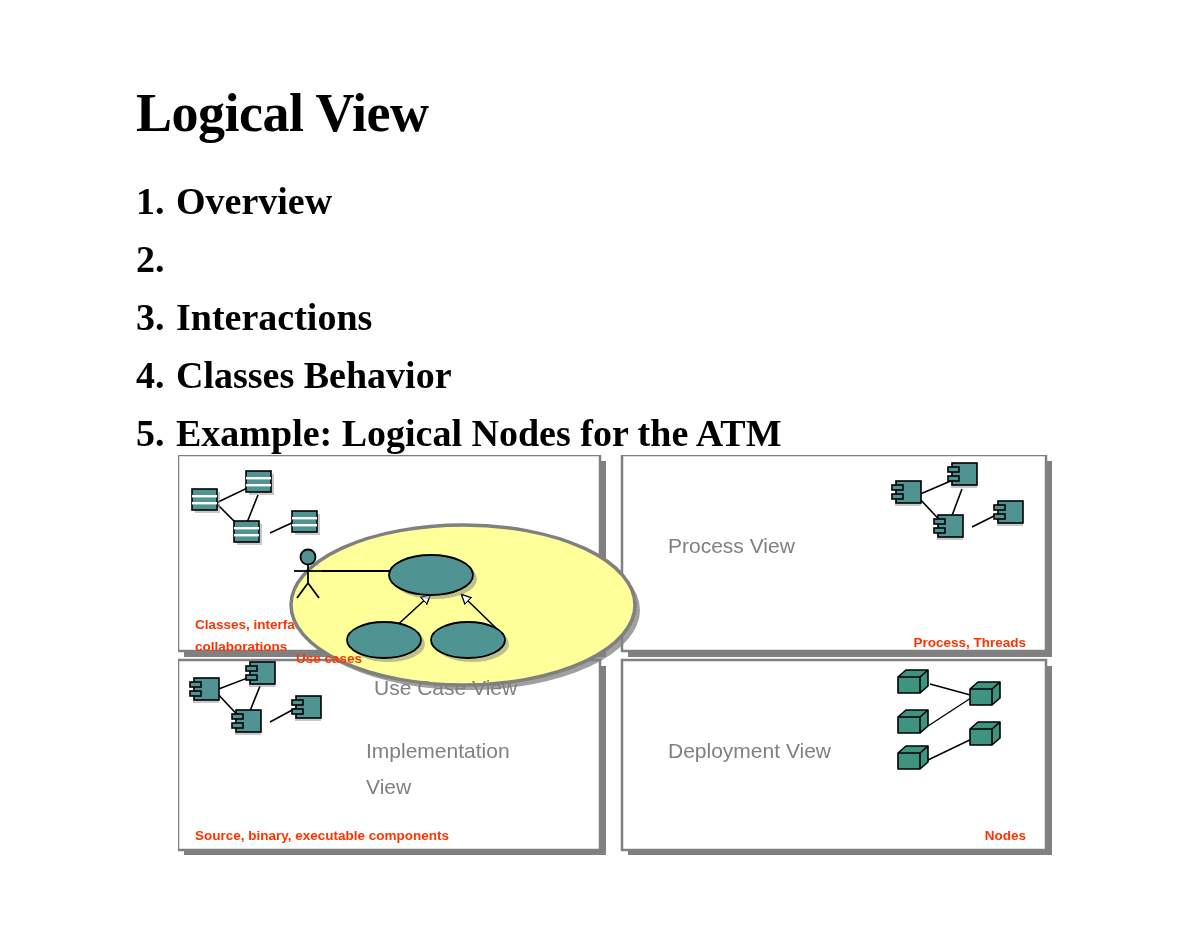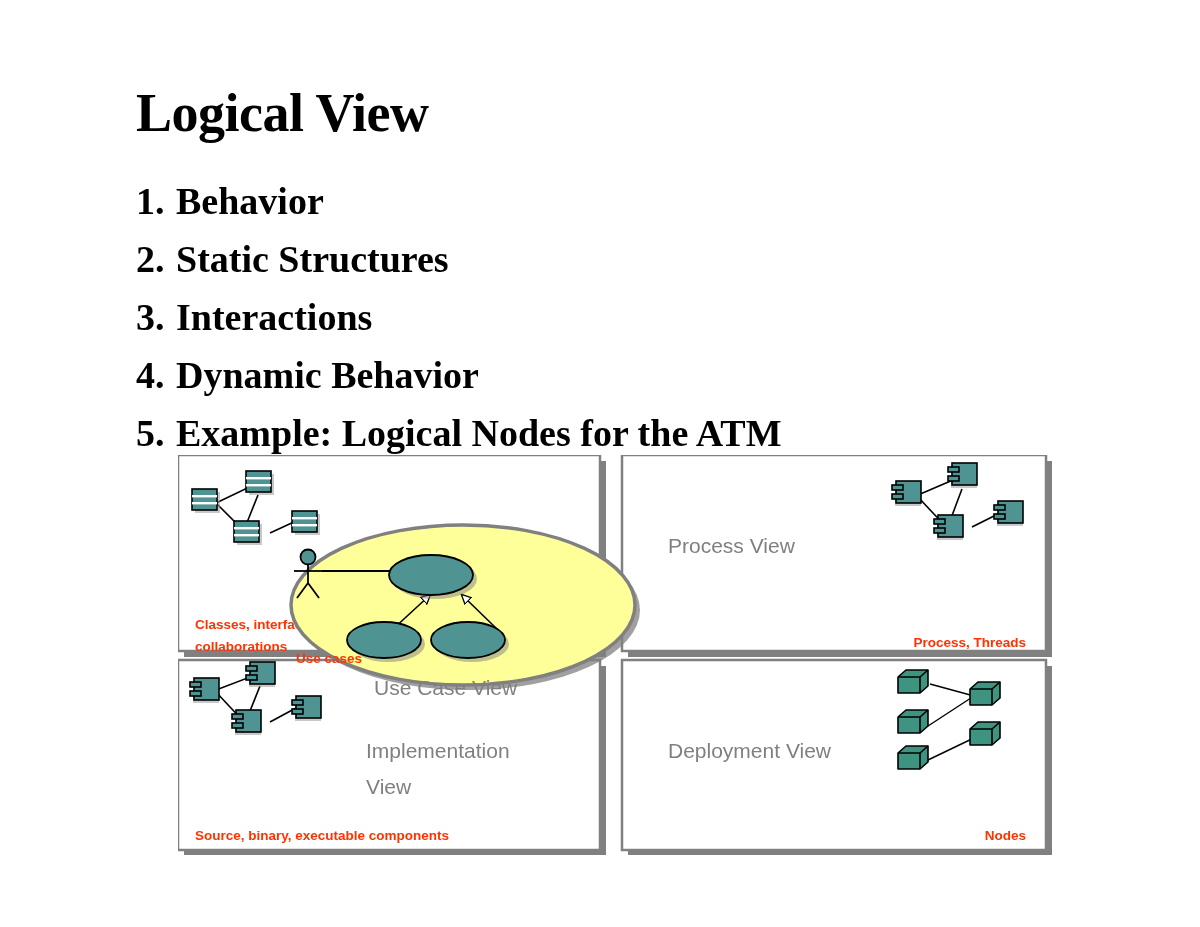--- a/index.html
+++ b/index.html
@@ -90,33 +90,32 @@
   }
 </style>
 </head>
 <body>
 
 <div id="slide-title">Logical View</div>
 
 <ol id="agenda-list">
   <li>
     <span class="agenda-num">1.</span>
-    <span class="agenda-text">Behavior</span>
+    <span class="agenda-text">Overview</span>
   </li>
   <li>
     <span class="agenda-num">2.</span>
-    <span class="agenda-text">Static Structures</span>
   </li>
   <li>
     <span class="agenda-num">3.</span>
     <span class="agenda-text">Interactions</span>
   </li>
   <li>
     <span class="agenda-num">4.</span>
-    <span class="agenda-text">Dynamic Behavior</span>
+    <span class="agenda-text">Classes Behavior</span>
   </li>
   <li>
     <span class="agenda-num">5.</span>
     <span class="agenda-text">Example: Logical Nodes for the ATM</span>
   </li>
 </ol>
 
 <div id="views-diagram">
 <svg width="880" height="400" viewBox="0 0 880 400" xmlns="http://www.w3.org/2000/svg">
   <defs>

